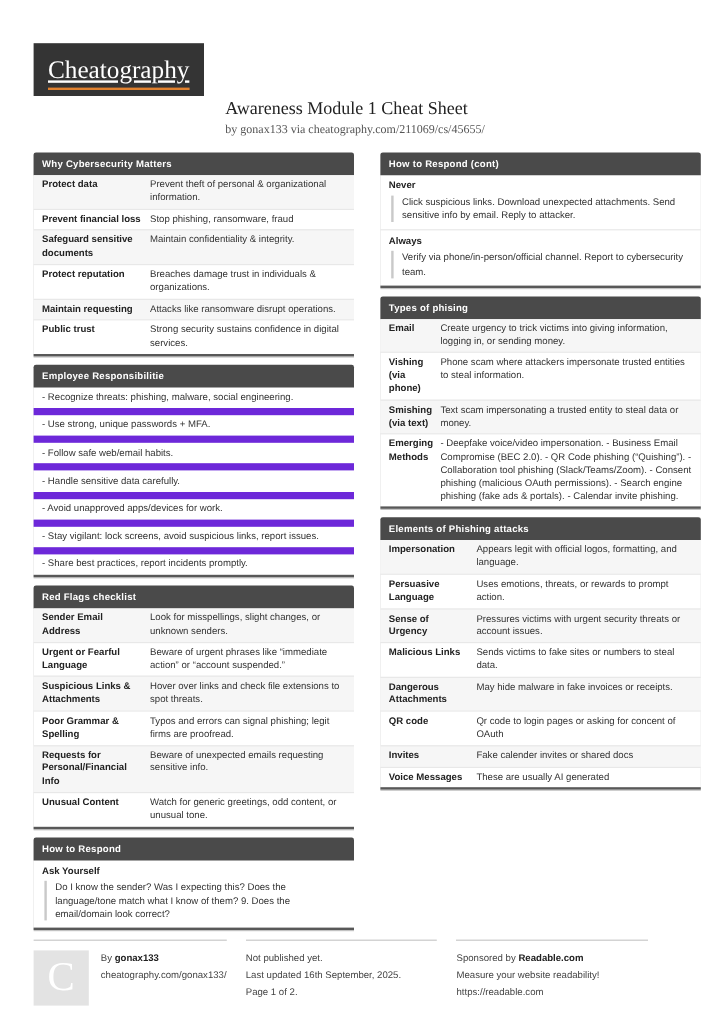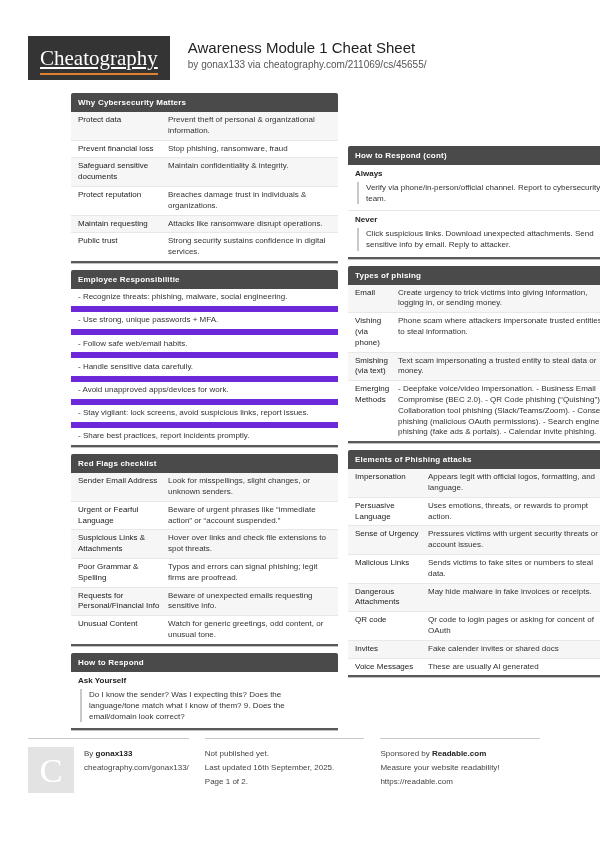--- a/index.html
+++ b/index.html
@@ -14,40 +14,40 @@
   
   .hdr { display:flex; align-items:flex-start; gap:18px; margin-bottom:13px; }
   .logo {
     background:#343434; color:#fff; font-family:"Liberation Serif", serif;
     font-size:21px; padding:10px 12px 9px 12px; flex:0 0 auto;
   }
   .logo span {
     text-decoration:underline; text-decoration-color:#fff; text-underline-offset:2px;
     border-bottom:2px solid #e0812f; padding-bottom:3px;
   }
-  .hdr-text { font-family:Liberation Sans, sans-serif; padding-top:3px; }
+  .hdr-text { font-family:Liberation Serif, serif; padding-top:3px;margin-top:44px; }
   .title { font-size:15px; color:#222; margin:0 0 3px 0; font-weight:normal; }
   .byline { font-size:10px; color:#555; }
   .byline .lnk { color:#555; }
 
   
-  .cols { display:flex; gap:10px; align-items:center;margin-left:43px; }
+  .cols { display:flex; gap:22px; align-items:flex-start; }
   .col { width:267px; flex:0 0 267px; display:flex; flex-direction:column; gap:7px; }
 
   
   .sec { border-bottom:2px solid #585858; box-shadow:0 1px 0 #c2c2c2; background:#fff; }
   .sec-h {
     background:#4a4a4a; color:#fff; font-size:8px; font-weight:bold;
     padding:5px 7px; border-radius:2px 2px 0 0; letter-spacing:.2px;
   }
   .rows .row { display:flex; font-size:8px; line-height:1.35; padding:3px 0;
     border-top:1px solid #e8e8e8; }
   .rows .row:first-child { border-top:none; }
   .rows .row:nth-child(odd) { background:#f6f6f6; }
-  .row .lbl { font-weight:normal; color:#222; padding:0 6px 0 7px; flex:0 0 auto; }
+  .row .lbl { font-weight:bold; color:#222; padding:0 6px 0 7px; flex:0 0 auto; }
   .row .val { flex:1 1 auto; padding-right:7px; color:#333; }
   .w95 .lbl { flex-basis:97px; max-width:97px; }
   .w48 .lbl { flex-basis:50px; max-width:50px; }
   .w78 .lbl { flex-basis:80px; max-width:80px; }
 
   .list .item { font-size:8px; line-height:1.35; padding:3.2px 7px; border-top:6px solid #6d28d9; }
   .list .item:first-child { border-top:none; }
 
   .qa .sub { font-size:8px; font-weight:bold; color:#222; padding:4px 7px 2px 7px; }
   .qa .blk + .blk { border-top:1px solid #e8e8e8; }
@@ -170,26 +170,26 @@
         </div>
       </div>
 
     </div>
 
     <div class="col">
 
       <div class="sec qa">
         <div class="sec-h">How to Respond (cont)</div>
         <div class="blk">
+          <div class="sub">Never</div>
+          <div class="quote">Click suspicious links. Download unexpected attachments. Send sensitive info by email. Reply to attacker.</div>
+        </div>
+        <div class="blk">
           <div class="sub">Always</div>
           <div class="quote">Verify via phone/in-person/official channel. Report to cybersecurity team.</div>
-        </div>
-        <div class="blk">
-          <div class="sub">Never</div>
-          <div class="quote">Click suspicious links. Download unexpected attachments. Send sensitive info by email. Reply to attacker.</div>
         </div>
       </div>
 
       <div class="sec tbl w48">
         <div class="sec-h">Types of phising</div>
         <div class="rows">
           <div class="row">
               <span class="lbl">Email</span>
               <span class="val">Create urgency to trick victims into giving information, logging in, or sending money.</span>
             </div>

